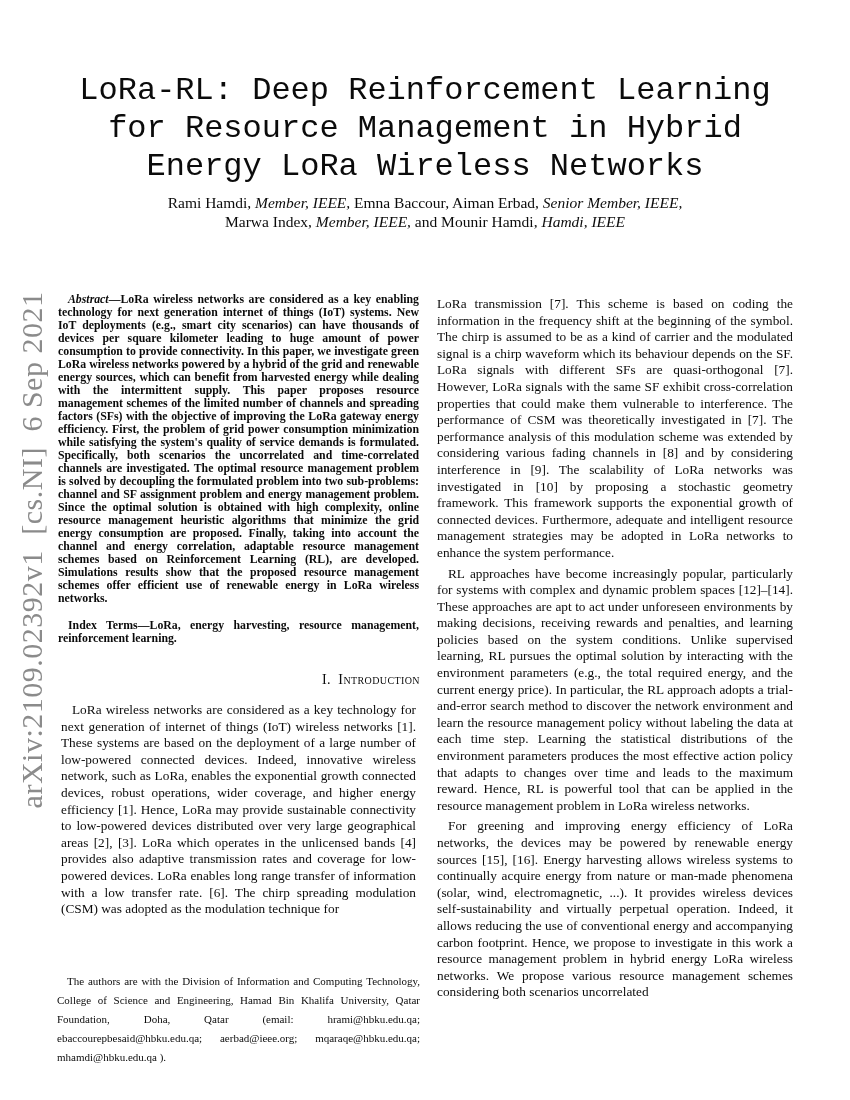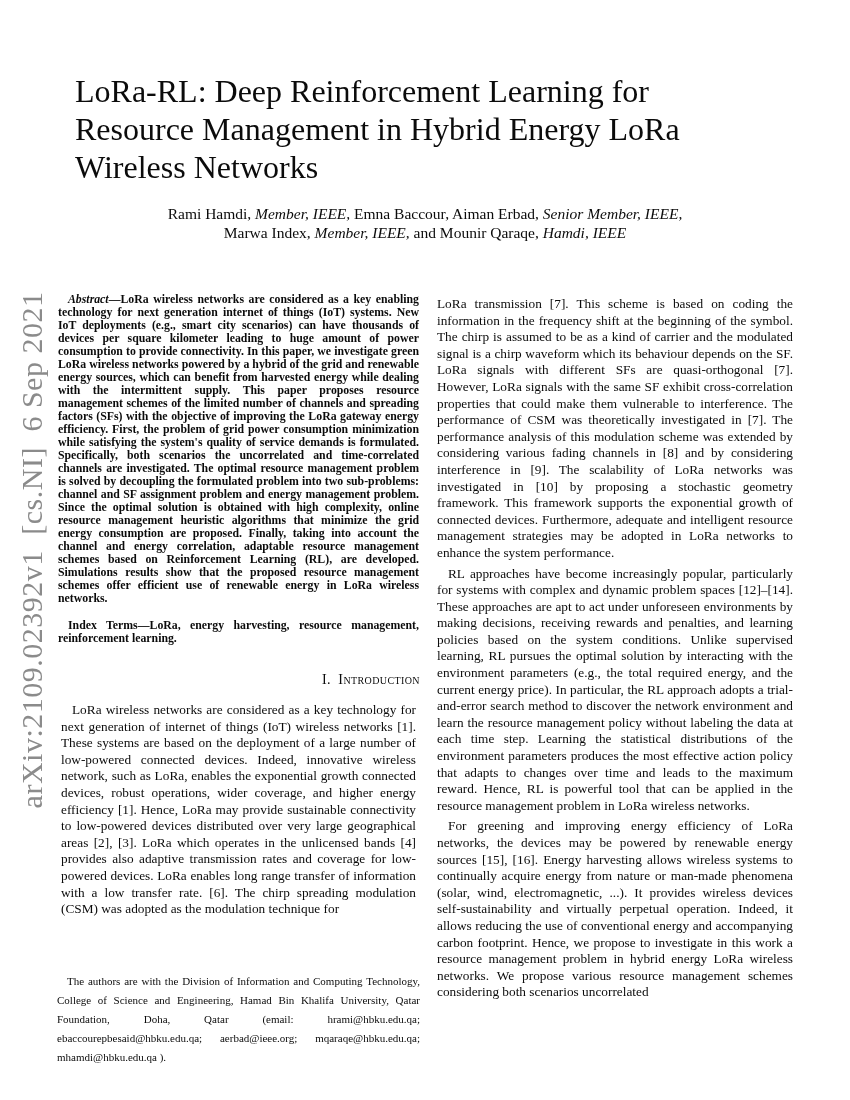--- a/index.html
+++ b/index.html
@@ -25,28 +25,30 @@
     white-space: nowrap;
     font-size: 30px;
     letter-spacing: 0.5px;
     color: #8b8b8b;
   }
   .title {
     position: absolute;
     top: 72px;
     left: 75px;
     width: 700px;
+    text-align: center;
     font-size: 32px;
     line-height: 38px;
     font-weight: normal;
     margin: 0;
+    font-family: Liberation Mono, monospace;
   }
   .authors {
     position: absolute;
-    top: 204px;
+    top: 193px;
     left: 75px;
     width: 700px;
     text-align: center;
     font-size: 15.5px;
     line-height: 19px;
   }
   .col {
     position: absolute;
     top: 292px;
   }
@@ -96,21 +98,21 @@
 <body>
 
 <div class="page">
 
   <div class="arxiv-banner">arXiv:2109.02392v1 [cs.NI] 6 Sep 2021</div>
 
   <h1 class="title">LoRa-RL: Deep Reinforcement Learning for Resource Management in Hybrid Energy LoRa Wireless Networks</h1>
 
   <div class="authors">
     <div><span>Rami Hamdi, </span><span style="font-style: italic;">Member, IEEE,</span><span> Emna Baccour, Aiman Erbad, </span><span style="font-style: italic;">Senior Member, IEEE,</span></div>
-    <div><span>Marwa Index, </span><span style="font-style: italic;">Member, IEEE,</span><span> and Mounir Qaraqe, </span><span style="font-style: italic;">Hamdi, IEEE</span></div>
+    <div><span>Marwa Index, </span><span style="font-style: italic;">Member, IEEE,</span><span> and Mounir Hamdi, </span><span style="font-style: italic;">Hamdi, IEEE</span></div>
   </div>
 
   <div class="col col-left">
     <p class="abstract"><span style="font-style: italic;">Abstract</span><span>—LoRa wireless networks are considered as a key enabling technology for next generation internet of things (IoT) systems. New IoT deployments (e.g., smart city scenarios) can have thousands of devices per square kilometer leading to huge amount of power consumption to provide connectivity. In this paper, we investigate green LoRa wireless networks powered by a hybrid of the grid and renewable energy sources, which can benefit from harvested energy while dealing with the intermittent supply. This paper proposes resource management schemes of the limited number of channels and spreading factors (SFs) with the objective of improving the LoRa gateway energy efficiency. First, the problem of grid power consumption minimization while satisfying the system's quality of service demands is formulated. Specifically, both scenarios the uncorrelated and time-correlated channels are investigated. The optimal resource management problem is solved by decoupling the formulated problem into two sub-problems: channel and SF assignment problem and energy management problem. Since the optimal solution is obtained with high complexity, online resource management heuristic algorithms that minimize the grid energy consumption are proposed. Finally, taking into account the channel and energy correlation, adaptable resource management schemes based on Reinforcement Learning (RL), are developed. Simulations results show that the proposed resource management schemes offer efficient use of renewable energy in LoRa wireless networks.</span></p>
 
     <p class="index-terms"><span style="">Index Terms</span><span>—LoRa, energy harvesting, resource management, reinforcement learning.</span></p>
 
     <h2 class="section-heading">I. Introduction</h2>
 
     <div class="intro-clip">

